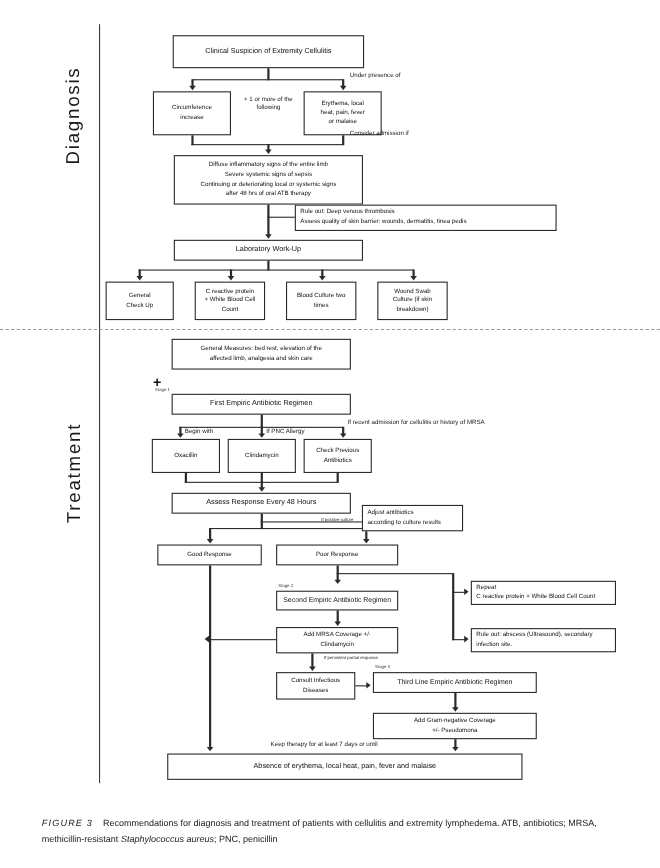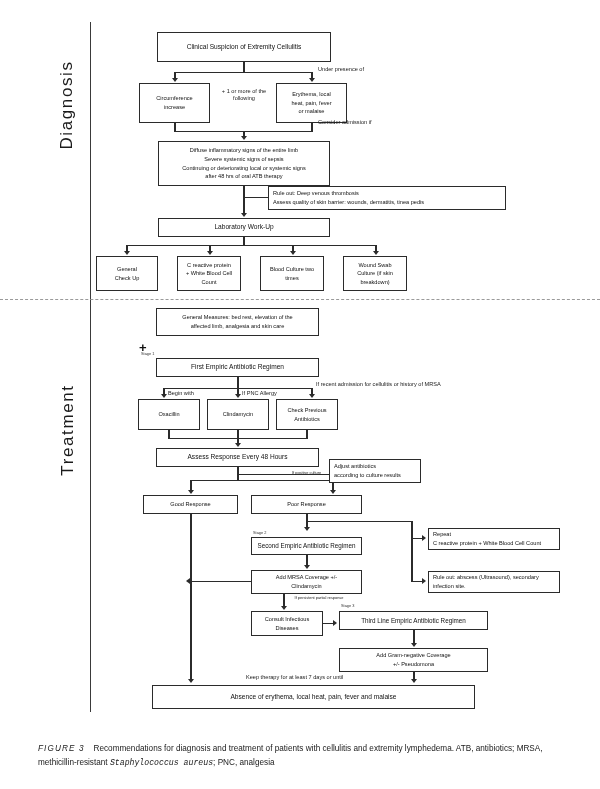--- a/index.html
+++ b/index.html
@@ -130,21 +130,21 @@
     font-family: "Liberation Sans", sans-serif;
     font-size: 8.2px;
     line-height: 1.75;
     color: #1a1a1a;
   }
   #caption .figlabel {
     letter-spacing: 1.1px;
     margin-right: 9px;
     font-style: italic;
   }
-  #caption .italic { font-style: italic; font-family: Liberation Mono, monospace; }
+  #caption .italic { font-style: italic; }
 </style>
 </head>
 <body>
 
 <div id="figure">
 
   <div class="rail"></div>
   <div class="divider"></div>
   <div class="sect-label" id="lbl-diag">Diagnosis</div>
   <div class="sect-label" id="lbl-treat">Treatment</div>
@@ -375,14 +375,14 @@
 
   <div class="anno" style="left:246px; top:674px;">Keep therapy for at least 7 days or until</div>
 
   <div class="box lg" style="left:152px; top:685px; width:323px; height:24px;">
     <span class="t">Absence of erythema, local heat, pain, fever and malaise</span>
   </div>
 
 </div>
 
 <div id="caption">
-  <span class="figlabel">FIGURE 3</span><span>Recommendations for diagnosis and treatment of patients with cellulitis and extremity lymphedema. ATB, antibiotics; MRSA, methicillin-resistant </span><span class="italic">Staphylococcus aureus</span><span>; PNC, analgesia</span>
+  <span class="figlabel">FIGURE 3</span><span>Recommendations for diagnosis and treatment of patients with cellulitis and extremity lymphedema. ATB, antibiotics; MRSA, methicillin-resistant </span><span class="italic">Staphylococcus aureus</span><span>; PNC, penicillin</span>
 </div>
 
 </body></html>

